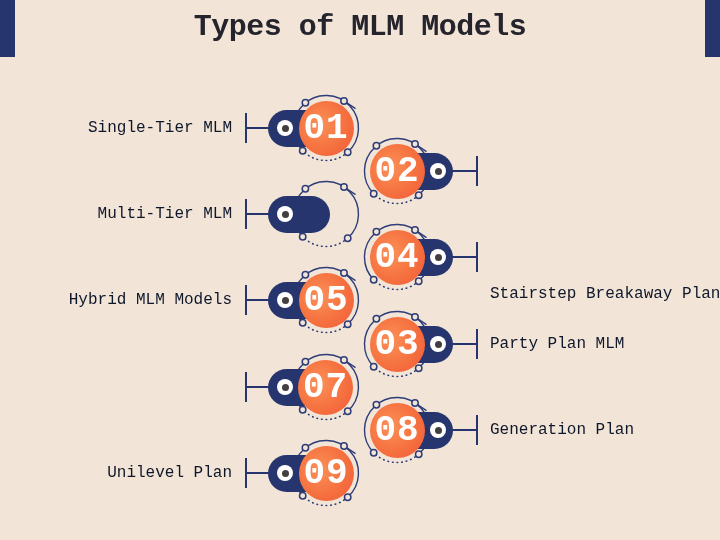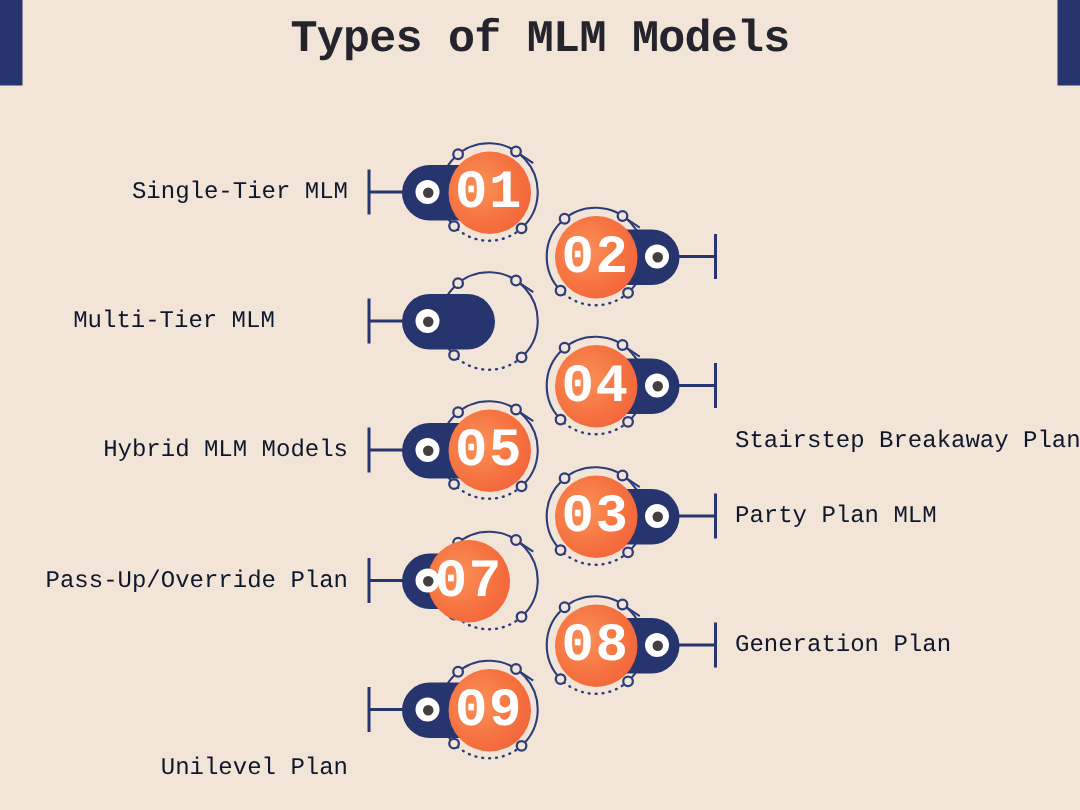--- a/index.html
+++ b/index.html
@@ -102,21 +102,21 @@
       <circle class="node" cx="18" cy="-27" r="3.2"></circle>
       <circle class="node" cx="-23.3" cy="22.7" r="3.2"></circle>
       <circle class="node" cx="21.7" cy="24.2" r="3.2"></circle>
     </svg>
     <div class="pill" style="left: 268px;"></div>
     <div class="hline" style="left: 246px; width: 25px;"></div>
     <div class="vtick" style="left: 245px;"></div>
     <div class="bullseye" style="left: 277px;">
       <div class="bullseye-dot"></div>
     </div>
-    <div class="label" style="left: 0px; width: 232px; text-align: center;">Multi-Tier MLM</div>
+    <div class="label" style="left: 0px; width: 232px; text-align: right;">Multi-Tier MLM</div>
   </div>
 
   <div class="item" style="top: 220px;">
     <svg class="ring" width="74" height="74" viewBox="-37 -37 74 74" style="left: 360px;">
       <path class="arc" d="M -23.3 22.7 A 32.5 32.5 0 1 1 21.7 24.2"></path>
       <path class="arc-dotted" d="M 21.7 24.2 A 32.5 32.5 0 0 1 -23.3 22.7"></path>
       <path class="stub" d="M 20.5 -25.3 L 29.5 -19.3"></path>
       <circle class="node" cx="-20.6" cy="-25.2" r="3.2"></circle>
       <circle class="node" cx="18" cy="-27" r="3.2"></circle>
       <circle class="node" cx="-23.3" cy="22.7" r="3.2"></circle>
@@ -187,24 +187,23 @@
       <circle class="node" cx="18" cy="-27" r="3.2"></circle>
       <circle class="node" cx="-23.3" cy="22.7" r="3.2"></circle>
       <circle class="node" cx="21.7" cy="24.2" r="3.2"></circle>
     </svg>
     <div class="pill" style="left: 268px;"></div>
     <div class="hline" style="left: 246px; width: 25px;"></div>
     <div class="vtick" style="left: 245px;"></div>
     <div class="bullseye" style="left: 277px;">
       <div class="bullseye-dot"></div>
     </div>
-    <div class="circle" style="left: 285px;">
+    <div class="circle" style="left: 298px;">
       <span class="num">07</span>
     </div>
-    <div class="label" style="left: 0px; width: 232px; text-align: right;">Pass-Up/Override Plan</div>
   </div>
 
   <div class="item" style="top: 393px;">
     <svg class="ring" width="74" height="74" viewBox="-37 -37 74 74" style="left: 360px;">
       <path class="arc" d="M -23.3 22.7 A 32.5 32.5 0 1 1 21.7 24.2"></path>
       <path class="arc-dotted" d="M 21.7 24.2 A 32.5 32.5 0 0 1 -23.3 22.7"></path>
       <path class="stub" d="M 20.5 -25.3 L 29.5 -19.3"></path>
       <circle class="node" cx="-20.6" cy="-25.2" r="3.2"></circle>
       <circle class="node" cx="18" cy="-27" r="3.2"></circle>
       <circle class="node" cx="-23.3" cy="22.7" r="3.2"></circle>
@@ -234,16 +233,16 @@
     </svg>
     <div class="pill" style="left: 268px;"></div>
     <div class="hline" style="left: 246px; width: 25px;"></div>
     <div class="vtick" style="left: 245px;"></div>
     <div class="bullseye" style="left: 277px;">
       <div class="bullseye-dot"></div>
     </div>
     <div class="circle" style="left: 298.5px;">
       <span class="num">09</span>
     </div>
-    <div class="label" style="left: 0px; width: 232px; text-align: right; margin-top: 39px;">Unilevel Plan</div>
+    <div class="label" style="left: 0px; width: 232px; text-align: right;">Unilevel Plan</div>
   </div>
 </div>
 </div>
 
 </body></html>

